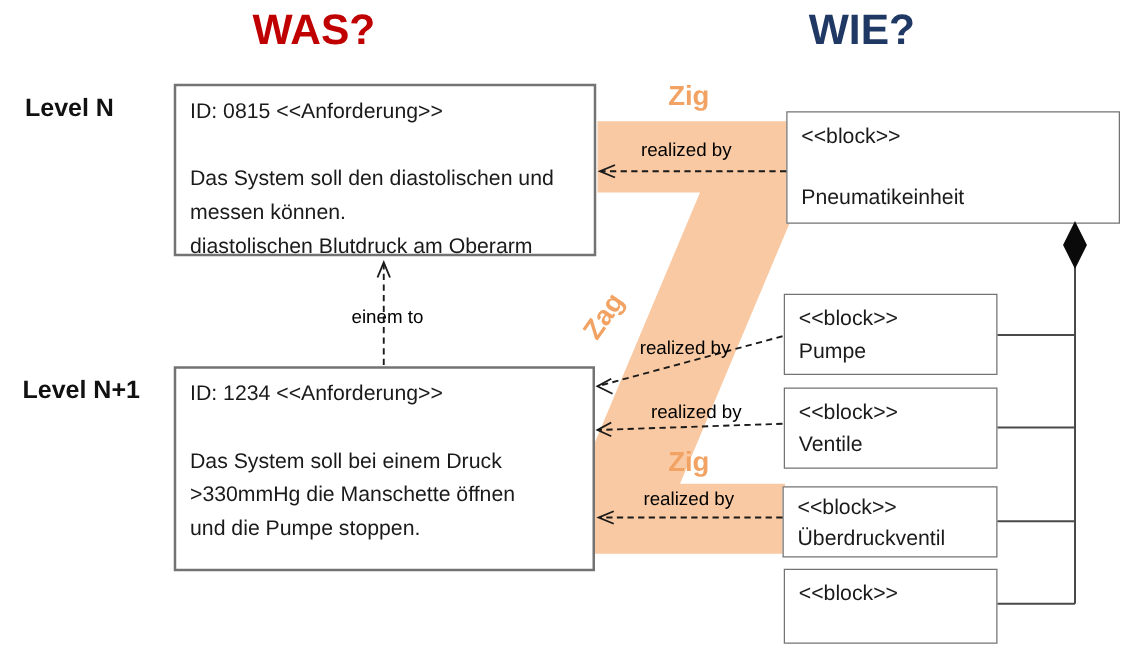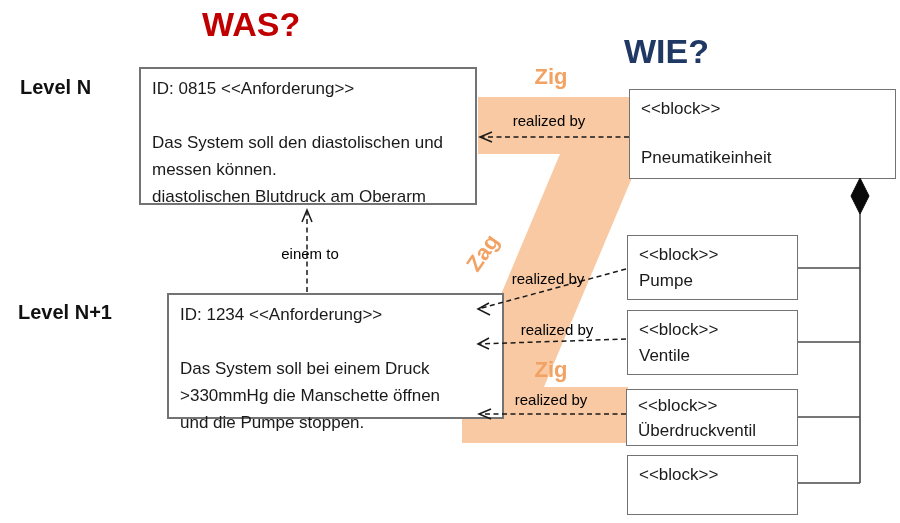--- a/index.html
+++ b/index.html
@@ -5,21 +5,21 @@
   html,body{margin:0;padding:0;background:#fff;}
   .canvas{
     position:relative;width:900px;height:523px;background:#ffffff;overflow:hidden;
     font-family:"Liberation Sans",sans-serif;color:#1a1a1a;
   }
   svg.layer{position:absolute;left:0;top:0;width:900px;height:523px;}
   #band-layer{z-index:1;}
   #connector-layer{z-index:3;}
   .hdr{position:absolute;width:200px;text-align:left;font-size:34px;font-weight:bold;z-index:4;letter-spacing:0px;}
   .hdr.was{left:202px;top:5px;color:#c00000;}
-  .hdr.wie{left:624px;top:5px;color:#1f3864;margin-top:27px;}
+  .hdr.wie{left:647px;top:5px;color:#1f3864;}
   .lvl{position:absolute;font-size:20px;font-weight:bold;color:#111;z-index:4;}
   .box{
     position:absolute;background:#ffffff;border:2px solid #737373;
     box-sizing:border-box;z-index:2;font-size:17px;line-height:27px;
   }
   .req{padding:6px 0 0 11px;}
   .req .spacer{height:27px;}
   .blk{border-width:1.5px;padding:6px 0 0 11px;line-height:26px;}
   .blk.big .name{margin-top:23px;}
   .blk.tight{line-height:25px;padding-top:3px;}
@@ -43,21 +43,21 @@
   <div class="lvl" style="left:18px;top:301px;">Level N+1</div>
 
   <div class="box req" style="left:139px;top:67px;width:338px;height:138px;">
     <div>ID: 0815 &lt;&lt;Anforderung&gt;&gt;</div>
     <div class="spacer"></div>
     <div>Das System soll den diastolischen und</div>
     <div>messen können.</div>
     <div>diastolischen Blutdruck am Oberarm</div>
   </div>
 
-  <div class="box req" style="left:139px;top:293px;width:337px;height:126px;margin-left:28px;">
+  <div class="box req" style="left:139px;top:293px;width:337px;height:164px;">
     <div>ID: 1234 &lt;&lt;Anforderung&gt;&gt;</div>
     <div class="spacer"></div>
     <div>Das System soll bei einem Druck</div>
     <div>&gt;330mmHg die Manschette öffnen</div>
     <div>und die Pumpe stoppen.</div>
   </div>
 
   <div class="box blk big" style="left:629px;top:89px;width:267px;height:90px;">
     <div>&lt;&lt;block&gt;&gt;</div>
     <div class="name">Pneumatikeinheit</div>

